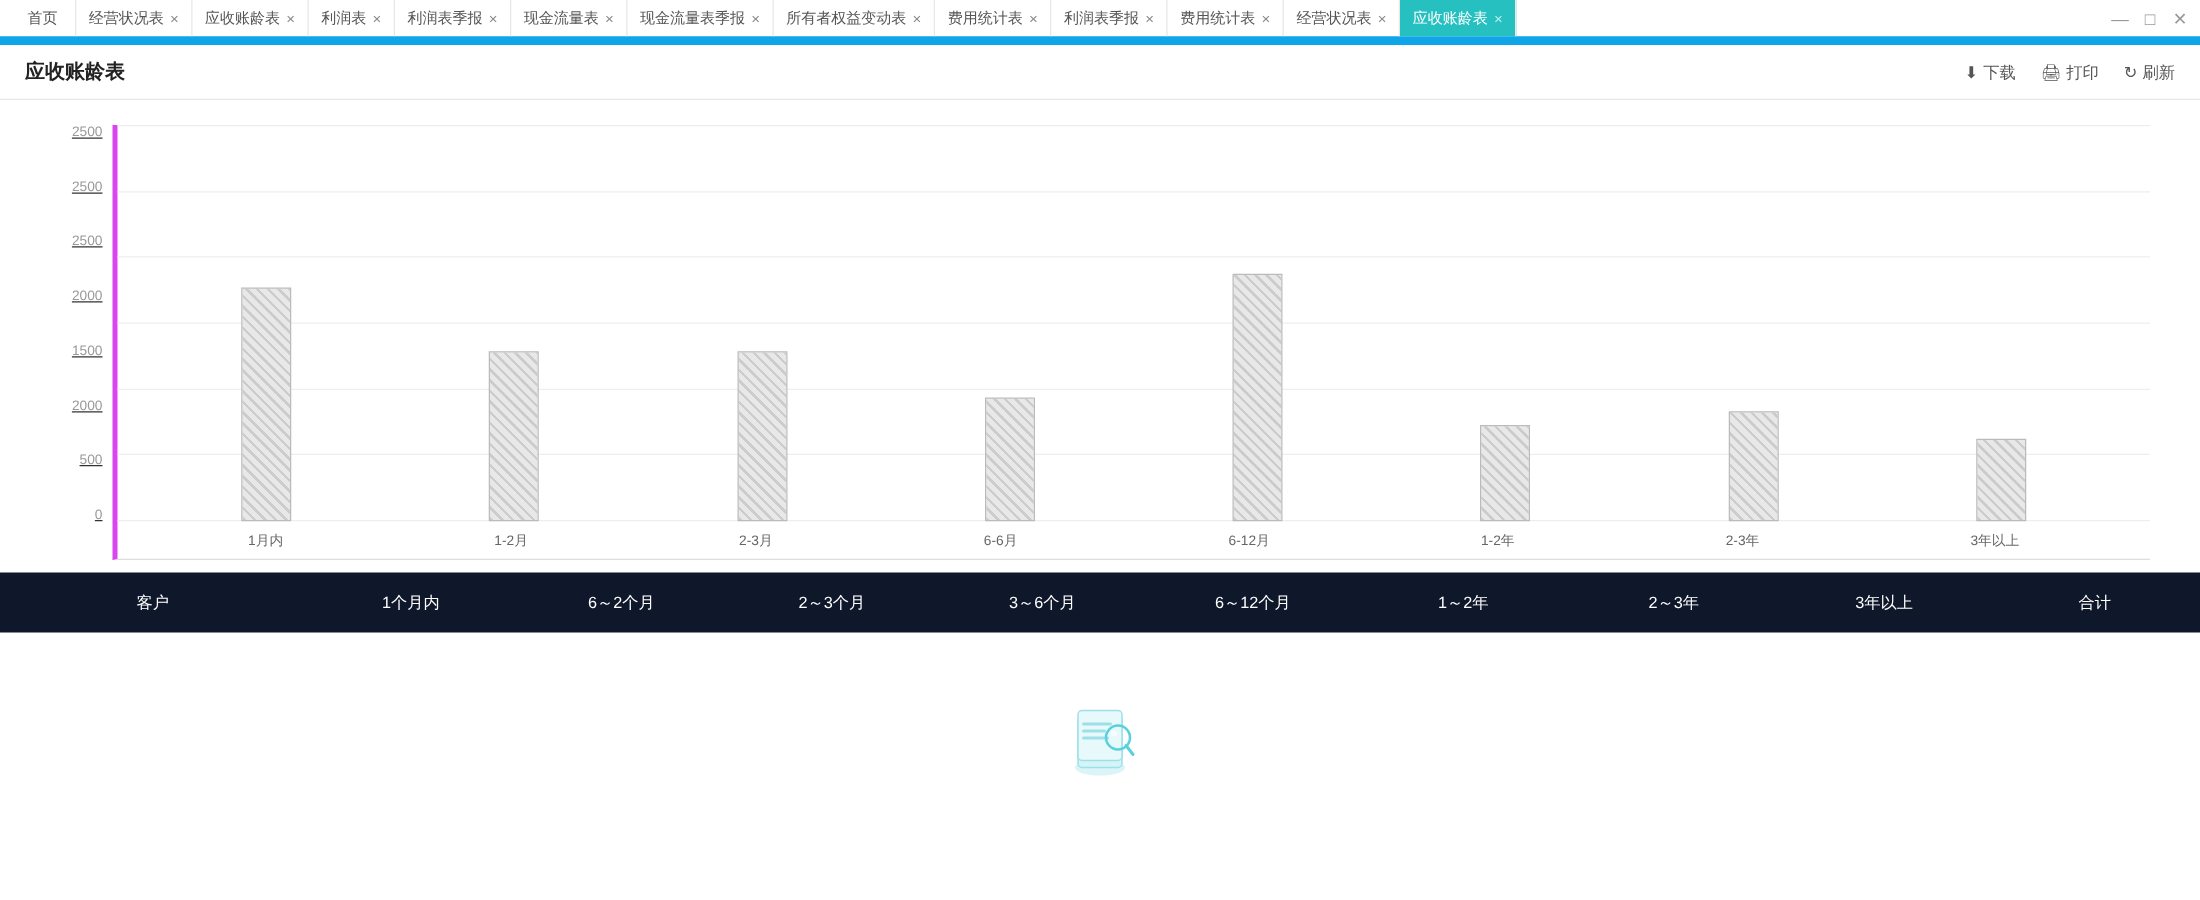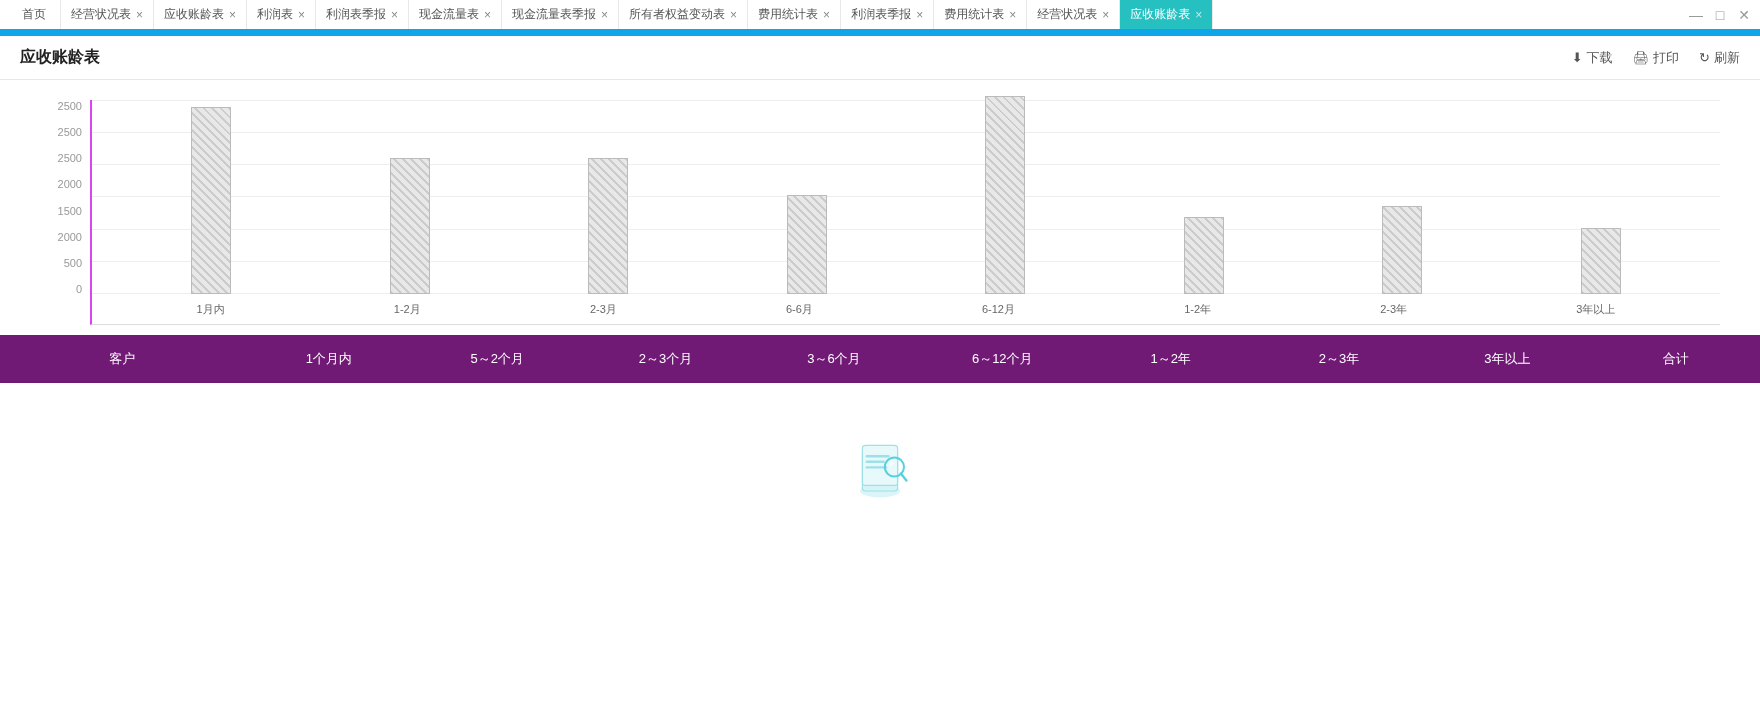--- a/index.html
+++ b/index.html
@@ -98,41 +98,42 @@
 
     
     .chart-area {
       padding: 20px 40px 10px 40px;
       background: #fff;
     }
 
     
     .bar-chart {
       width: 100%;
-      height: 225px;
+      height: 348px;
       position: relative;
       display: flex;
+      text-decoration: underline;
     }
     .y-axis {
       width: 50px;
       display: flex;
       flex-direction: column;
       justify-content: space-between;
       align-items: flex-end;
       padding-right: 8px;
       padding-bottom: 30px;
     }
     .y-label {
       font-size: 11px;
       color: #999;
     }
     .chart-body {
       flex: 1;
       position: relative;
-      border-left: 2px solid #d946ef;
+      border-left: 4px solid #d946ef;
       border-bottom: 1px solid #ddd;
     }
     .grid-lines {
       position: absolute;
       top: 0; left: 0; right: 0; bottom: 30px;
       display: flex;
       flex-direction: column;
       justify-content: space-between;
     }
     .grid-line {
@@ -178,21 +179,21 @@
     }
     .x-label {
       font-size: 11px;
       color: #666;
       text-align: center;
     }
 
     
     .table-header {
       display: flex;
-      background: #701a75;
+      background: #0f172a;
       color: #fff;
       height: 48px;
       align-items: center;
     }
     .th-cell {
       flex: 1;
       text-align: center;
       font-size: 13px;
       font-weight: normal;
       padding: 0 8px;
@@ -358,21 +359,21 @@
             <span class="x-label">2-3年</span>
             <span class="x-label">3年以上</span>
           </div>
       </div>
     </div>
   </div>
 
   <div class="table-header" id="table-header">
   <div class="th-cell">客户</div>
       <div class="th-cell">1个月内</div>
-      <div class="th-cell">5～2个月</div>
+      <div class="th-cell">6～2个月</div>
       <div class="th-cell">2～3个月</div>
       <div class="th-cell">3～6个月</div>
       <div class="th-cell">6～12个月</div>
       <div class="th-cell">1～2年</div>
       <div class="th-cell">2～3年</div>
       <div class="th-cell">3年以上</div>
       <div class="th-cell">合计</div>
     </div>
 
   <div class="empty-state">

